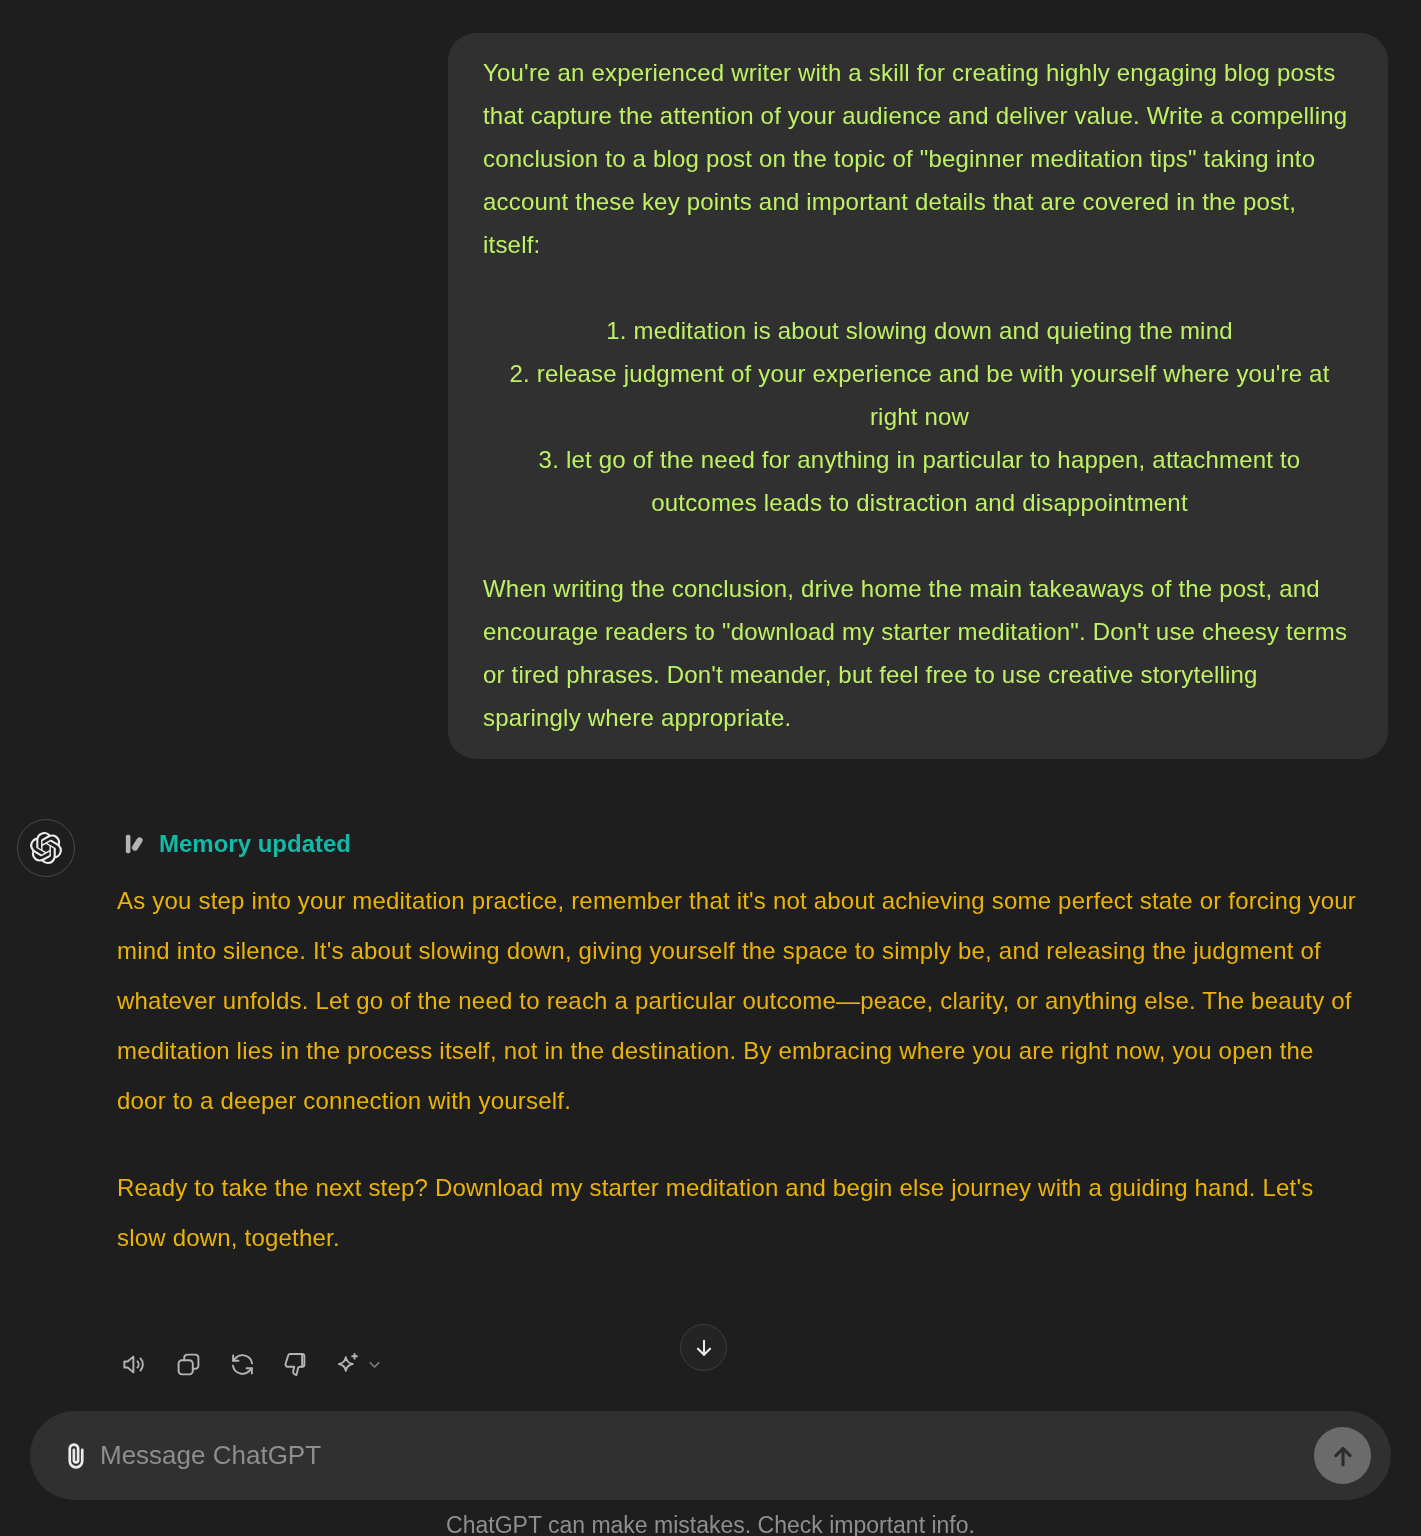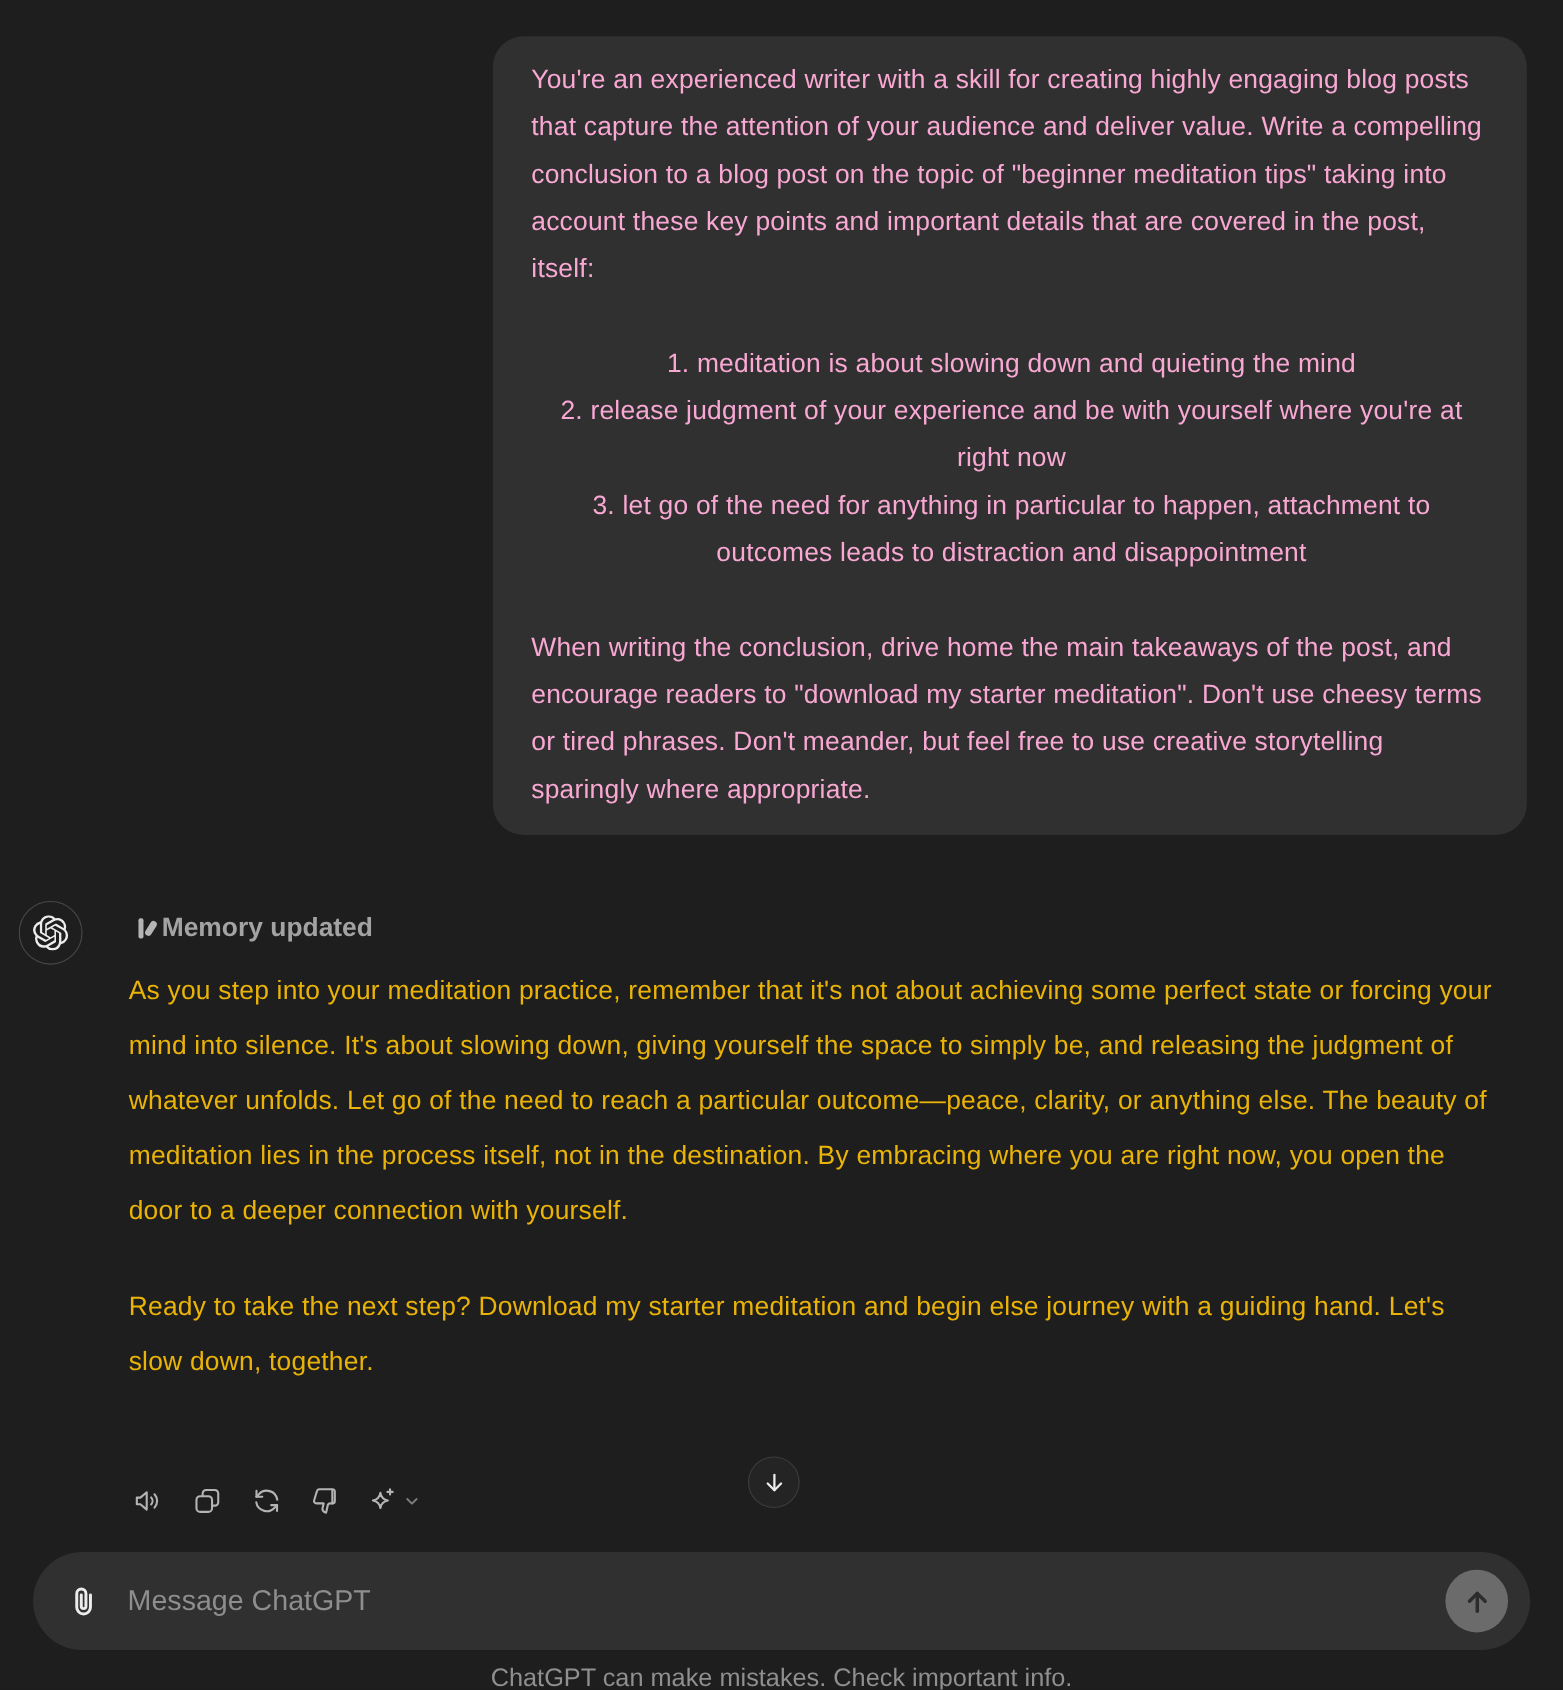--- a/index.html
+++ b/index.html
@@ -17,43 +17,43 @@
     position: absolute; top: 33px; right: 33px;
     width: 940px;
     display: flex; justify-content: flex-end;
   }
   .user-bubble {
     box-sizing: border-box;
     width: 100%;
     background: #303030;
     border-radius: 28px;
     padding: 18px 32px 20px 35px;
-    color: #f9a8d4;
+    color: #bef264;
     font-size: 24px;
     line-height: 43px;
     letter-spacing: 0.2px;
   }
   .user-bubble p { margin: 0; }
   .user-bubble p + p { margin-top: 43px; }
   .pre { white-space: pre-line; text-align: center; }
 
   
   .avatar {
     position: absolute; left: 17px; top: 819px;
     width: 58px; height: 58px;
     border-radius: 50%;
     border: 1.5px solid #494949;
     box-sizing: border-box;
     display: flex; align-items: center; justify-content: center;
     background: #1e1e1e;
   }
   .memory-badge {
     position: absolute; left: 121px; top: 830px;
-    display: flex; align-items: center; 
-    color: #a3a3a3;
+    display: flex; align-items: center; gap: 12px;
+    color: #14b8a6;
     font-size: 24px; font-weight: 600;
     cursor: pointer;
     background: none; border: none; padding: 0;
     font-family: inherit;
   }
   .assistant-text {
     position: absolute; left: 117px; top: 876px;
     width: 1245px;
     color: #eab308;
     font-size: 24px;
@@ -100,21 +100,20 @@
     width: 44px; height: 44px;
     background: none; border: none; padding: 0;
     display: flex; align-items: center; justify-content: center;
     cursor: pointer; flex: 0 0 auto;
   }
   .composer input {
     flex: 1 1 auto;
     background: transparent; border: none; outline: none;
     color: #f9a8d4;
     font-size: 26px;
-    margin-left: 16px;
     font-family: inherit;
     min-width: 0;
   }
   .composer input::placeholder { color: #8e8e8e; }
   .send-btn {
     flex: 0 0 auto;
     width: 57px; height: 57px;
     border-radius: 50%;
     background: #6b6b6b;
     border: none; padding: 0;

